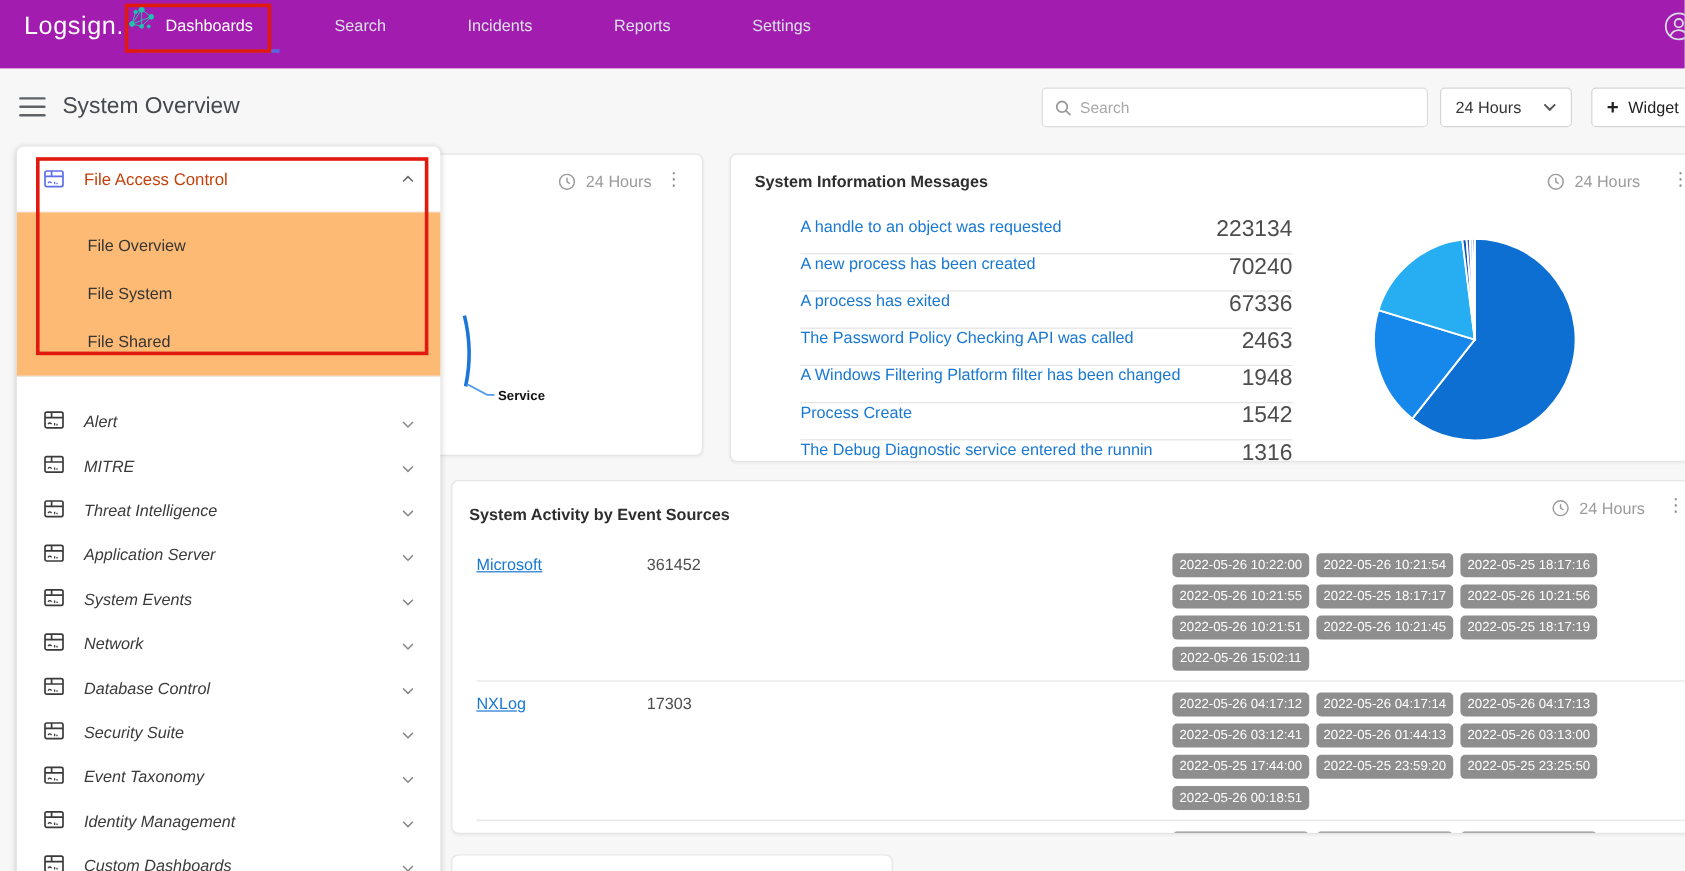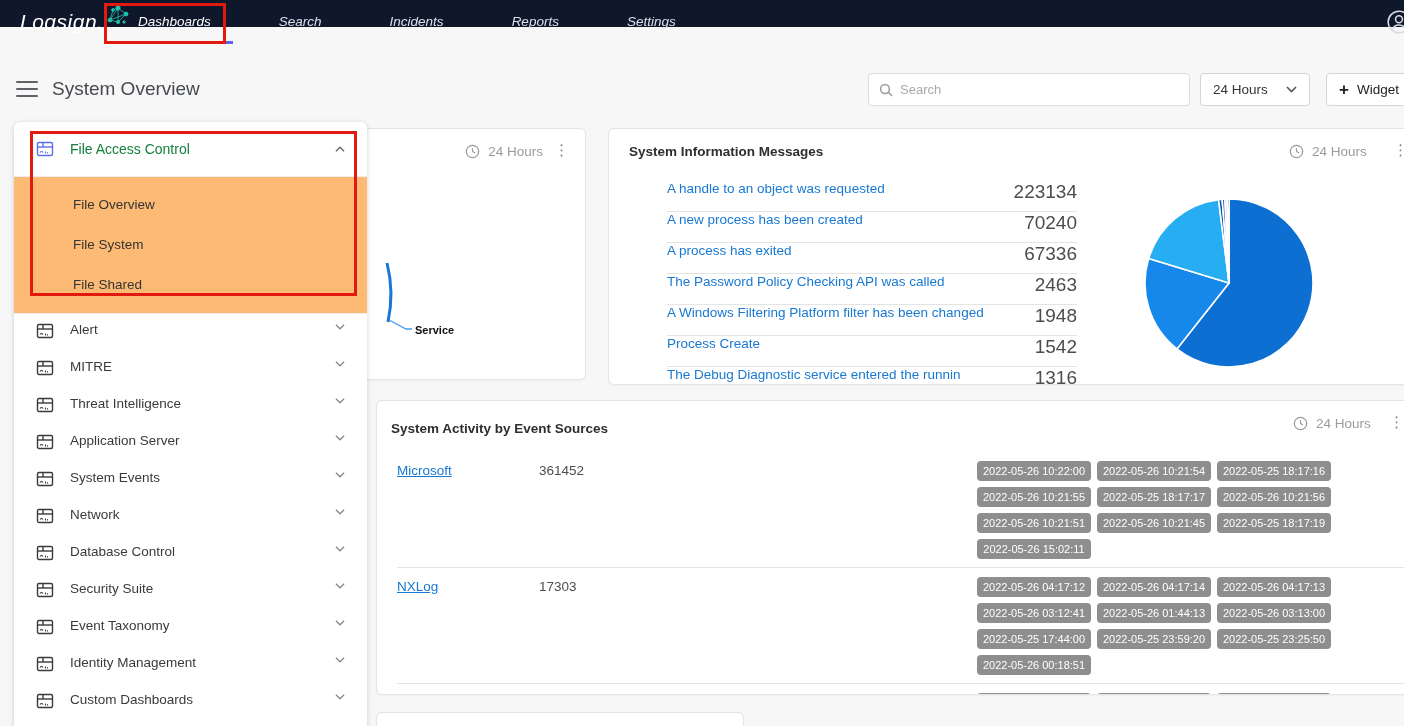--- a/index.html
+++ b/index.html
@@ -1,21 +1,21 @@
 <!DOCTYPE html>
 <html><head>
 <meta charset="utf-8">
 <style>
   * { margin:0; padding:0; box-sizing:border-box; }
   html,body { width:1404px; height:726px; }
   body { font-family:"Liberation Sans", sans-serif; background:#f7f7f8; overflow:hidden; position:relative; }
   #stage { position:absolute; inset:0; width:1404px; height:726px; overflow:hidden; }
 
   
-  .topnav { position:absolute; left:0; top:0; width:1404px; height:27px; background:#0f172a; display:flex; align-items:center;font-style:italic; }
+  .topnav { position:absolute; left:0; top:0; width:1404px; height:57px; background:#a21caf; display:flex; align-items:center; }
   .brand { position:absolute; left:20px; top:0; height:44px; display:flex; align-items:center; color:#fff; font-size:21px; letter-spacing:.5px; }
   .brand svg { margin-left:2px; margin-top:-14px; }
   .navitems { position:absolute; left:104px; top:0; height:44px; display:flex; }
   .navitem { position:relative; height:44px; line-height:44px; padding:0 34px; color:#dde1ec; font-size:13.5px; cursor:pointer; text-align:right; }
   .navitem.active { color:#fff; }
   .navitem.active .underline { position:absolute; left:12px; right:12px; bottom:0; height:3px; background:#5b67e1; }
   .user-icon { position:absolute; left:1386px; top:9px; }
 
   
   .hamburger { position:absolute; left:16px; top:81px; width:22px; height:16px; cursor:pointer; }
@@ -45,25 +45,25 @@
   .act-row { position:absolute; left:0; width:1060px; }
   .act-row .divider { position:absolute; left:20px; right:30px; top:0; border-top:1px solid #e4e4e4; }
   .act-name { position:absolute; left:20px; color:#1878d2; font-size:13.5px; cursor:pointer; }
   .act-count { position:absolute; left:162px; color:#4d4d4d; font-size:13.5px; }
   .chips { position:absolute; left:600px; width:366px; display:flex; flex-wrap:wrap; gap:6px; }
   .chip { width:114px; height:20px; background:#8e8e8e; border-radius:4px; color:#fff; font-size:11px; line-height:20px; text-align:center; white-space:nowrap; }
 
   
   .sidepanel { position:absolute; left:14px; top:122px; width:353px; height:620px; background:#fff; border-radius:6px 6px 0 0; box-shadow:0 1px 5px rgba(0,0,0,.18); z-index:30; }
   .side-head { height:55px; display:flex; align-items:center; padding:0 22px; gap:16px; cursor:pointer; border-bottom:1px solid #ededed; }
-  .side-head .lbl { flex:1; font-size:14px; color:#15803d; }
+  .side-head .lbl { flex:1; font-size:14px; color:#c2410c; }
   .side-sub { background:#fdba74; border-bottom:1px solid #ededed; padding:8px 0; }
   .side-sub-item { height:40px; line-height:40px; padding-left:59px; font-size:13.5px; color:#343434; cursor:pointer; }
   .side-list { padding-top:8px; }
-  .side-item { height:37px; display:flex; align-items:flex-start; padding:0 22px; gap:16px; cursor:pointer; }
+  .side-item { height:37px; display:flex; align-items:flex-end; padding:0 22px; gap:16px; cursor:pointer;font-style:italic; }
   .side-item .lbl { flex:1; font-size:13.5px; color:#3a3a3a; }
   .chev { width:10px; height:10px; flex:0 0 auto; }
 
   
   .anno { position:absolute; border:3px solid #e2190f; z-index:50; pointer-events:none; }
 
   .service-label { position:absolute; font-size:11px; font-weight:bold; color:#111; }
 </style>
 </head>
 <body>

